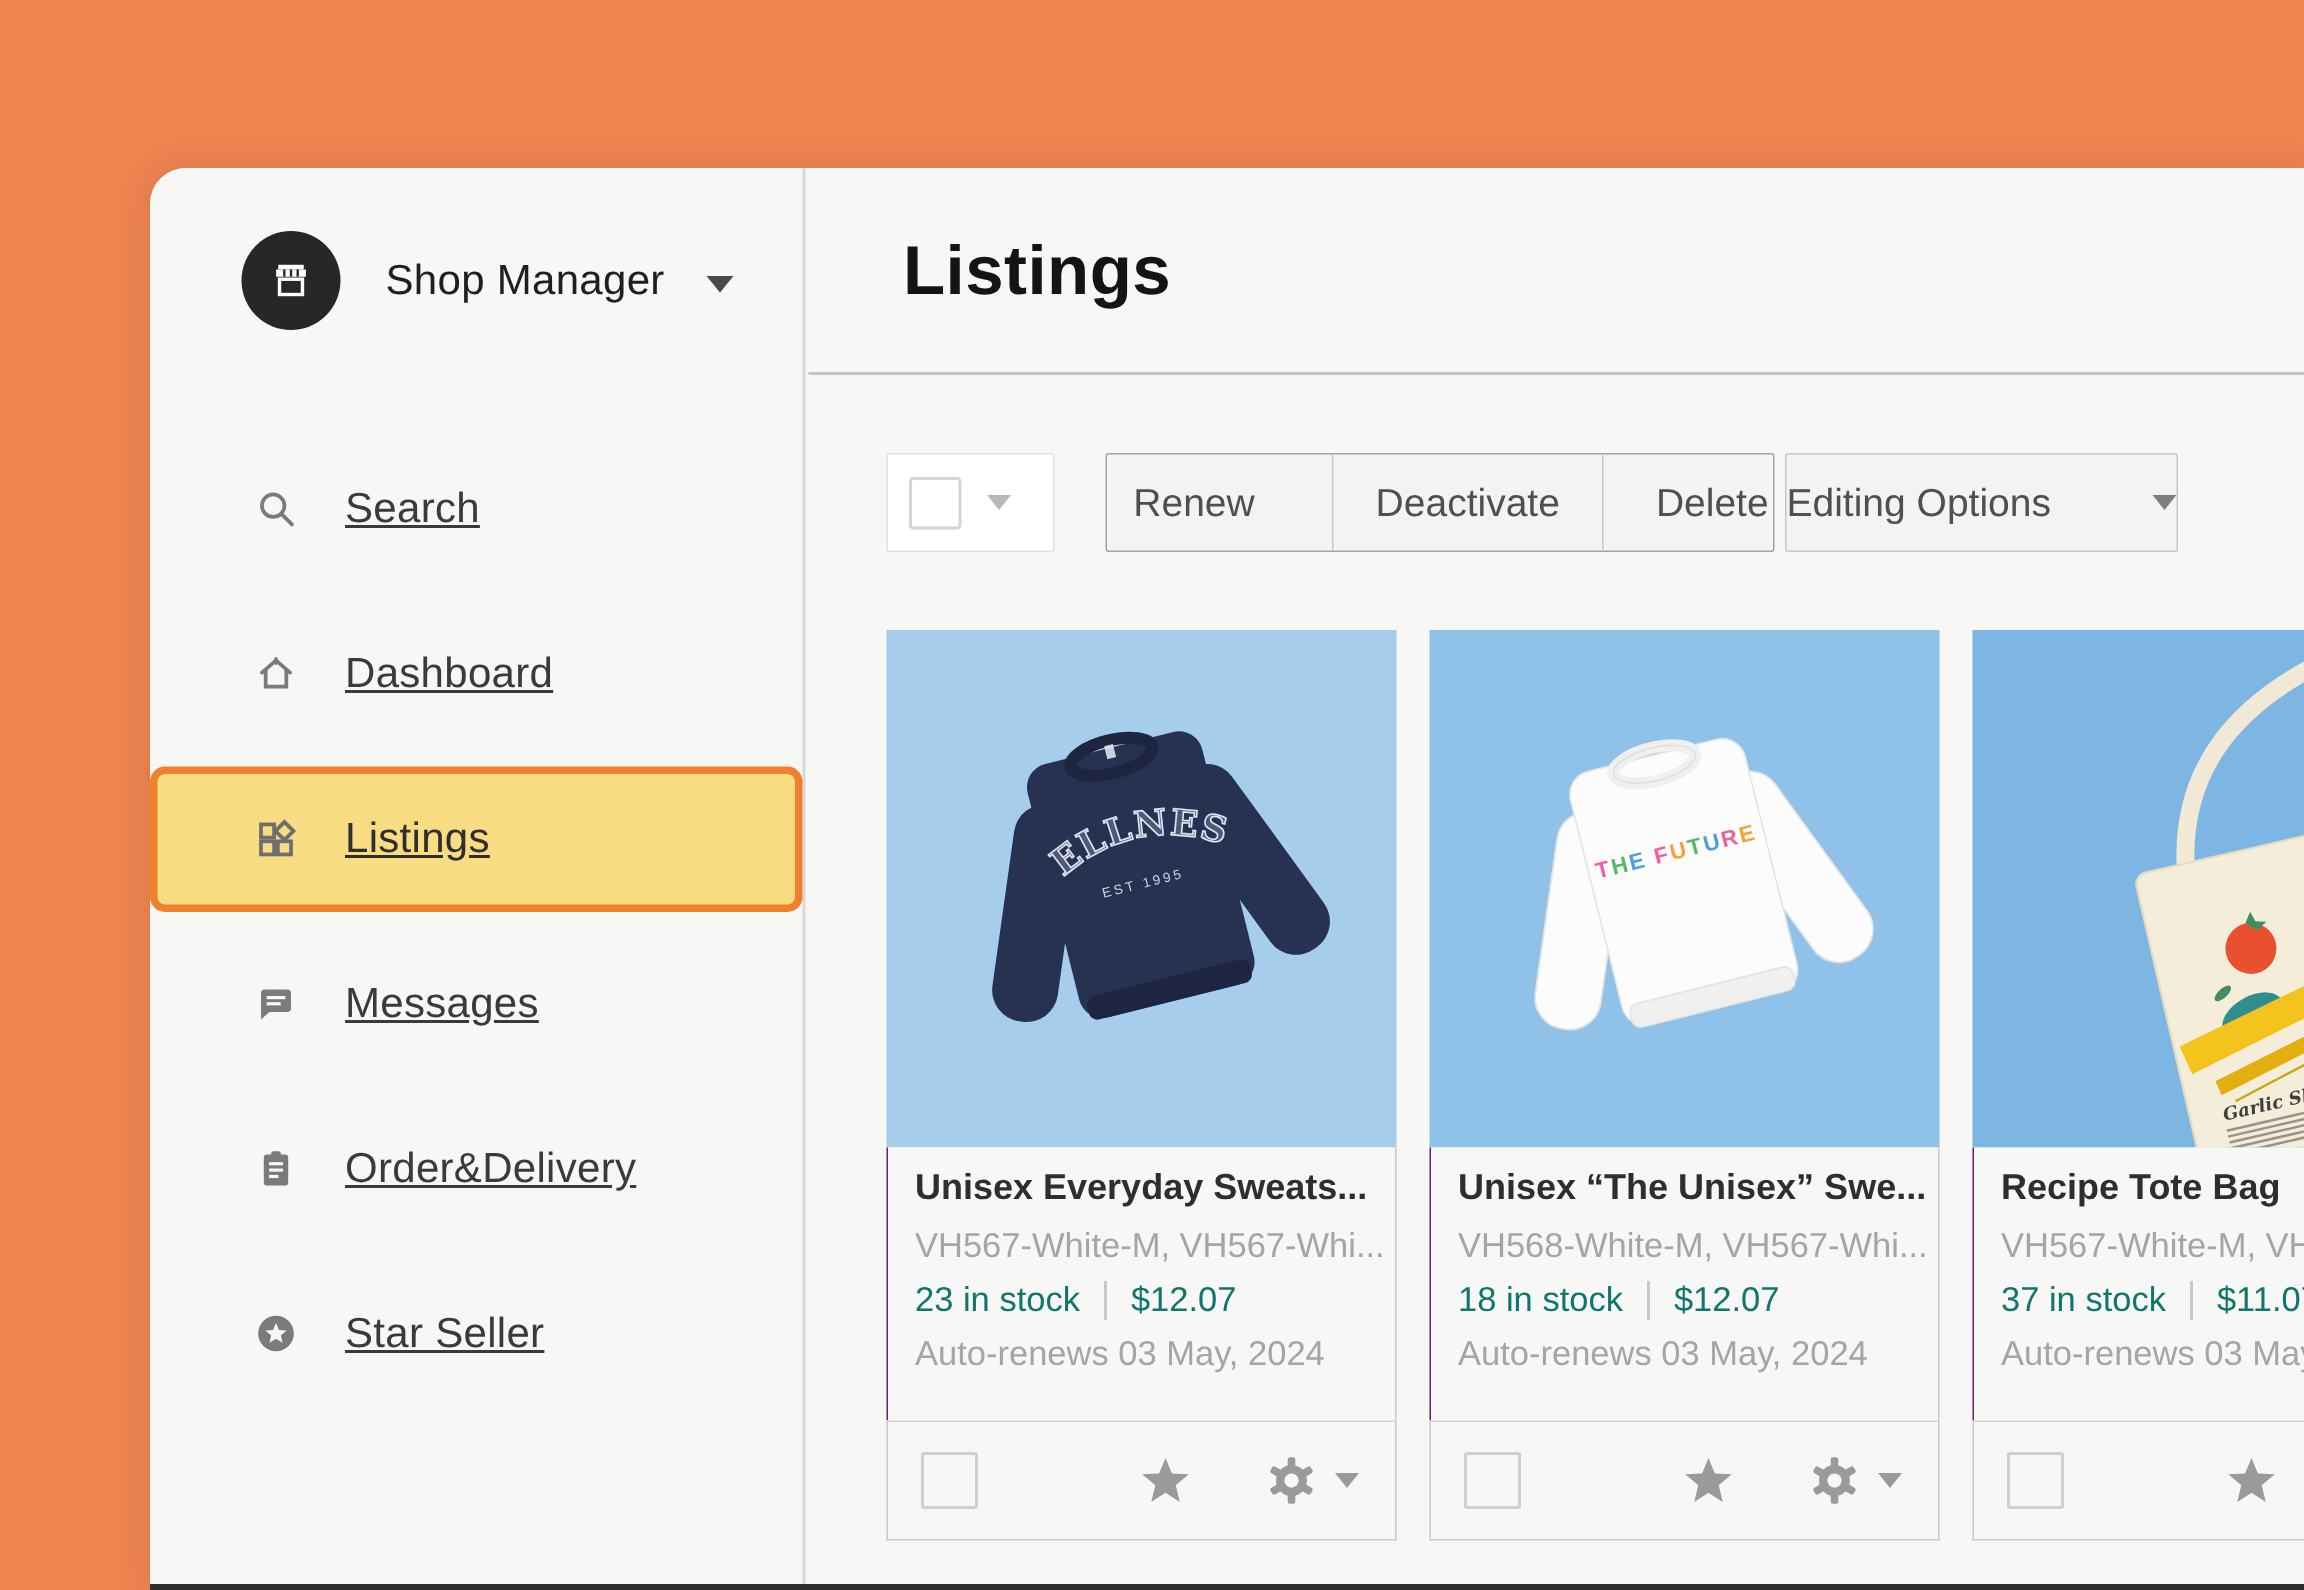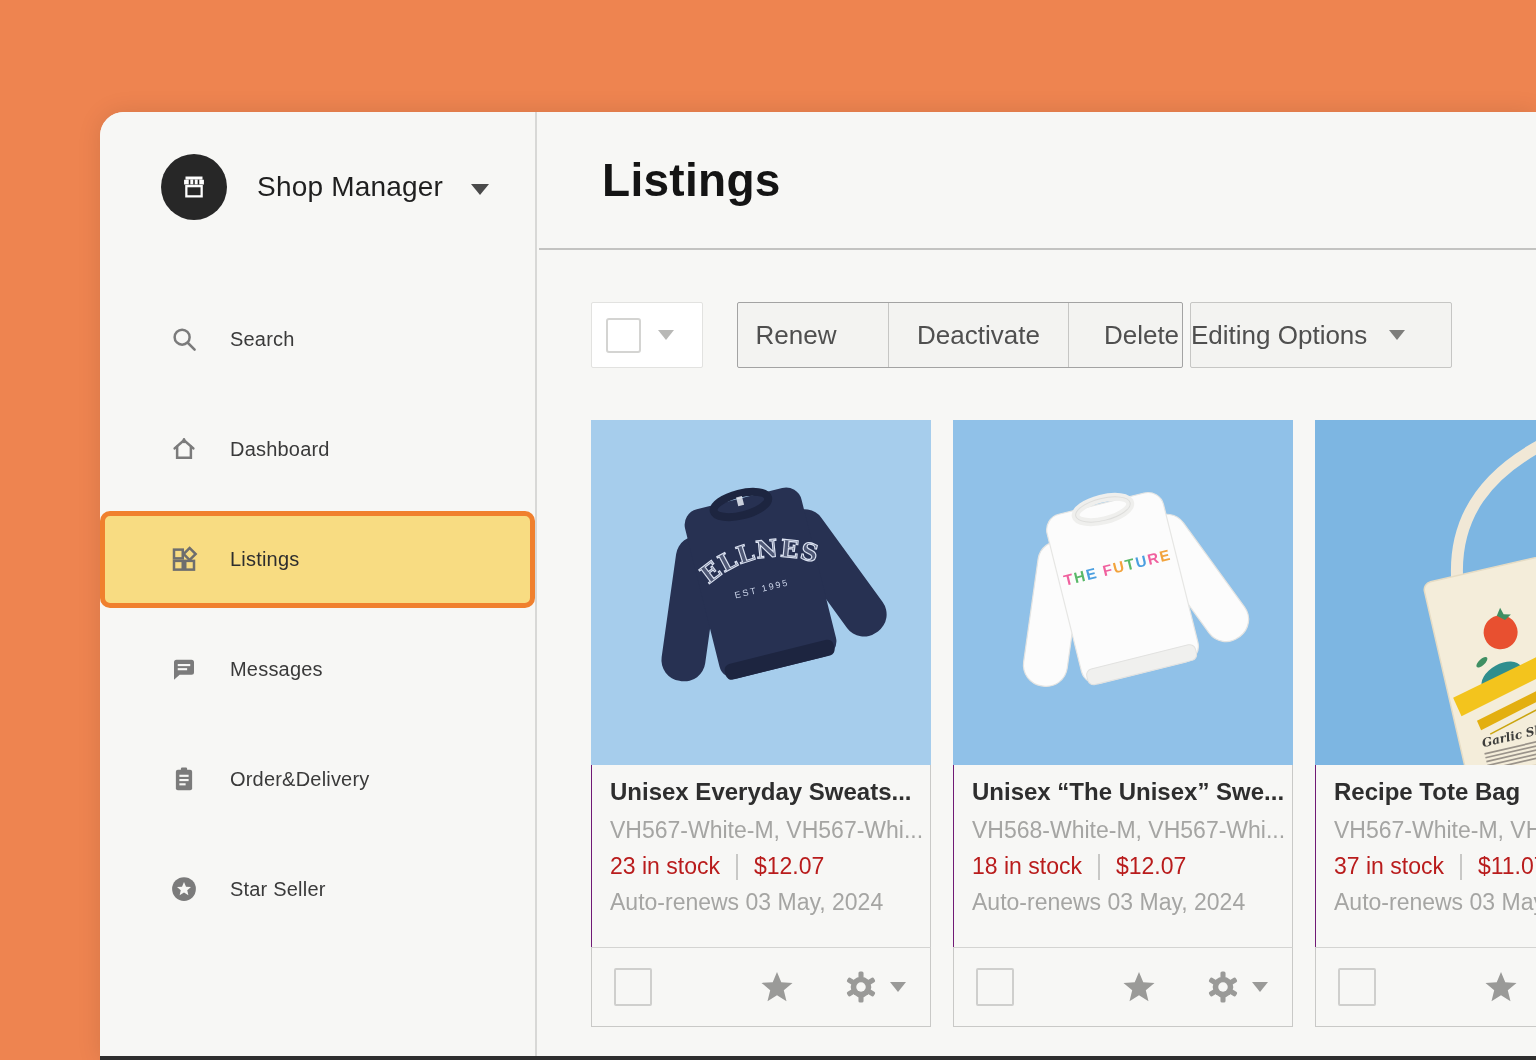--- a/index.html
+++ b/index.html
@@ -19,21 +19,21 @@
   .sidebar { position:absolute; left:0; top:0; width:437px; height:100%; border-right:2px solid #d8d8d6; background:#f7f7f5; }
   .account-row { display:flex; align-items:center; margin-top:42px; padding-left:61px; height:66px; cursor:pointer; }
   .avatar { width:66px; height:66px; border-radius:50%; background:#272727; display:flex; align-items:center; justify-content:center; flex:none; }
   .account-title { margin-left:30px; font-size:28px; font-weight:500; color:#1f1f1f; letter-spacing:.2px; }
   .caret { width:0; height:0; border-left:9px solid transparent; border-right:9px solid transparent; border-top:11px solid #4a4a4a; }
   .account-row .caret { margin-left:28px; margin-top:4px; }
 
   .nav { margin-top:64px; }
   .nav-item { display:flex; align-items:center; height:110px; padding-left:69px; cursor:pointer; }
   .nav-item .nav-icon { width:30px; height:30px; flex:none; }
-  .nav-item .nav-label { margin-left:31px; font-size:20px; color:#3a3a3a; letter-spacing:.2px; }
+  .nav-item .nav-label { margin-left:31px; font-size:28px; color:#3a3a3a; letter-spacing:.2px;text-decoration:underline; }
   .nav-item.active {
     height:97px; margin:6.5px 0; padding-left:64px;
     background:#f8dc82; border:5px solid #f0802e; border-radius:10px;
   }
   .nav-item.active .nav-label { color:#2e2e2e; }
 
   
   .main { position:absolute; left:439px; top:0; width:997px; height:100%; }
   .page-header { height:138px; display:flex; align-items:center; padding-left:63px; border-bottom:2px solid #c3c3c1; }
   .page-title { font-size:46px; font-weight:700; color:#141414; letter-spacing:.3px; }
@@ -43,32 +43,32 @@
   .select-all .checkbox { width:35px; height:35px; border:2px solid #d4d4d2; border-radius:3px; background:#fff; }
   .select-all .caret { margin-left:17px; border-left-width:8px; border-right-width:8px; border-top:10px solid #b8b8b6; }
 
   .btn-group { position:absolute; left:198px; top:0; height:66px; display:flex; border:1px solid #a3a3a3; background:#f3f3f1; border-radius:2px; }
   .tool-btn { height:100%; display:flex; align-items:center; justify-content:center; font-size:26px; color:#4f4f4f; cursor:pointer; }
   .tool-btn + .tool-btn { border-left:1px solid #c6c6c4; }
   .tool-btn.w-renew { width:116px; }
   .tool-btn.w-deactivate { width:180px;margin-left:34px; }
   .tool-btn.w-delete { width:114px;padding-left:32px; }
 
-  .editing-options { position:absolute; left:651px; top:0; width:262px; height:66px; border:1px solid #c6c6c4; background:#f3f3f1; border-radius:2px; display:flex; align-items:center; justify-content:flex-start; font-size:26px; color:#4f4f4f; cursor:pointer; }
+  .editing-options { position:absolute; left:651px; top:0; width:262px; height:66px; border:1px solid #c6c6c4; background:#f3f3f1; border-radius:2px; display:flex; align-items:center; justify-content:space-between; font-size:26px; color:#4f4f4f; cursor:pointer; }
   .editing-options .caret { margin-left:22px; border-left-width:8px; border-right-width:8px; border-top:10px solid #7d7d7b; }
 
   
   .cards { display:flex; gap:22px; margin-top:52px; padding-left:52px; }
   .card { width:340px; flex:none; cursor:pointer; }
   .card-image { height:345px; overflow:hidden; }
   .card-image svg { display:block; }
   .card-body { height:182px; background:#f7f7f5; border-left:1px solid #701a75; border-right:1px solid #c9c9c7; padding:13px 0 0 18px; overflow:hidden; }
   .card-title { font-size:24px; font-weight:700; color:#2e2e2e; white-space:nowrap; overflow:hidden; margin-bottom:11px; }
   .card-sku { font-size:23px; color:#a5a5a3; white-space:nowrap; overflow:hidden; margin-bottom:9px; }
-  .card-stockline { display:flex; align-items:center; font-size:23px; color:#b91c1c; white-space:nowrap; margin-bottom:9px; }
+  .card-stockline { display:flex; align-items:center; font-size:23px; color:#0f766e; white-space:nowrap; margin-bottom:9px; }
   .stock-sep { width:0; height:26px; border-left:2px solid #c8c8c6; margin:0 16px; }
   .card-renewal { font-size:23px; color:#a5a5a3; white-space:nowrap; overflow:hidden; }
   .card-footer { height:80px; background:#f7f7f5; border:1px solid #c9c9c7; border-top:1px solid #d4d4d2; display:flex; align-items:center; padding:0 24px 0 22px; }
   .card-footer .checkbox { width:38px; height:38px; border:2px solid #cfcfcd; border-radius:2px; cursor:pointer; flex:none; }
   .footer-star { margin-left:105px; flex:none; cursor:pointer; }
   .footer-gear { margin-left:auto; display:flex; align-items:center; cursor:pointer; }
   .footer-gear .caret { margin-left:10px; border-left-width:8px; border-right-width:8px; border-top:10px solid #9a9a98; }
 </style>
 </head>
 <body>

